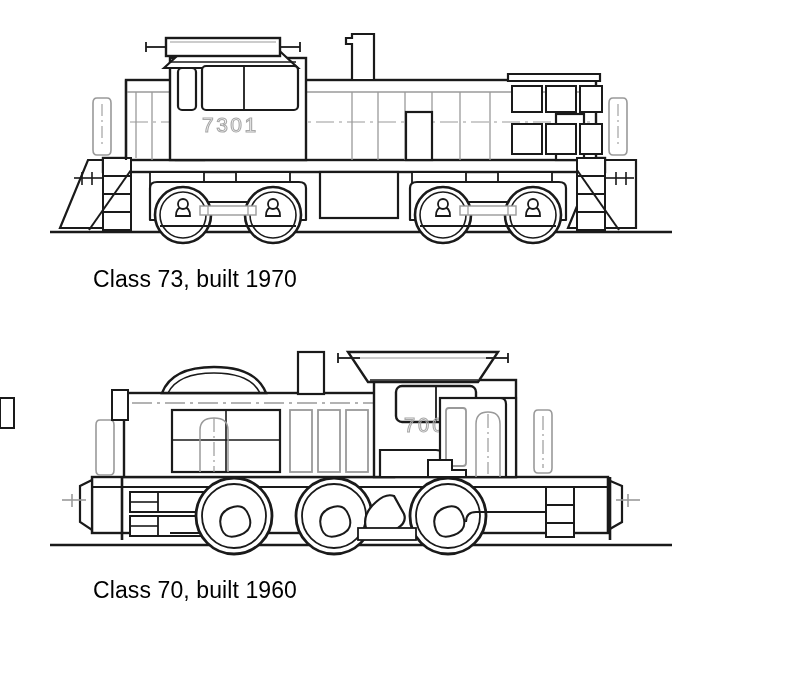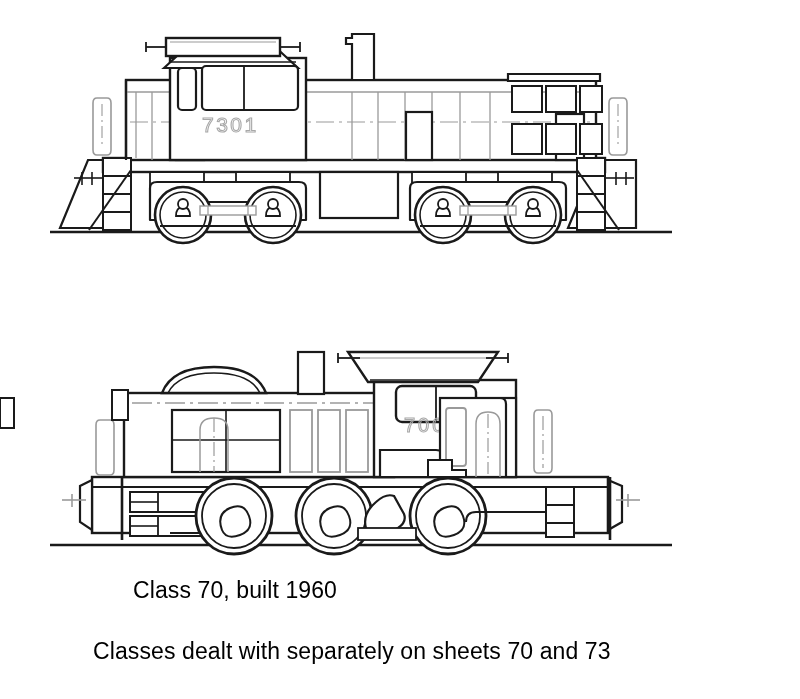--- a/index.html
+++ b/index.html
@@ -33,21 +33,21 @@
   }
   .caption {
     position: absolute;
     font-family: "Liberation Sans", sans-serif;
     font-size: 23px;
     color: #000000;
     white-space: nowrap;
     letter-spacing: 0.1px;
   }
   #caption-73 { left: 93px; top: 266px; }
-  #caption-70 { left: 93px; top: 577px; margin-left: 40px; }
+  #caption-70 { left: 93px; top: 577px; }
   #caption-note { left: 93px; top: 638px; }
 </style>
 </head>
 <body>
 
 <div id="sheet">
 
   <svg class="drawing-svg" viewBox="0 0 800 699" xmlns="http://www.w3.org/2000/svg">
 
     <defs>
@@ -311,18 +311,18 @@
       <path d="M538,410 L548,410 Q552,410 552,415 L552,468 Q552,473 548,473 L538,473 Q534,473 534,468 L534,415 Q534,410 538,410 Z" fill="#ffffff" stroke="#9a9a9a" stroke-width="1.6"></path>
       <line x1="543" y1="416" x2="543" y2="468" stroke="#9a9a9a" stroke-width="1.2" stroke-dasharray="14,4,2,4"></line>
 
       <path d="M428,460 L452,460 L452,470 L466,470 L466,477 L428,477 Z" fill="#ffffff" stroke="#1a1a1a" stroke-width="2"></path>
 
       <rect x="508,0" y="398" width="14" height="30" fill="#ffffff" stroke="#1a1a1a" stroke-width="2"></rect>
     </g>
 
   </svg>
 
+  <div class="caption" id="caption-73">Class 73, built 1970</div>
 
   <div class="caption" id="caption-70">Class 70, built 1960</div>
 
-  <div class="caption" id="caption-note">Classes dealt with separately on sheets 70 and 73</div>
 
 </div>
 
 </body></html>

